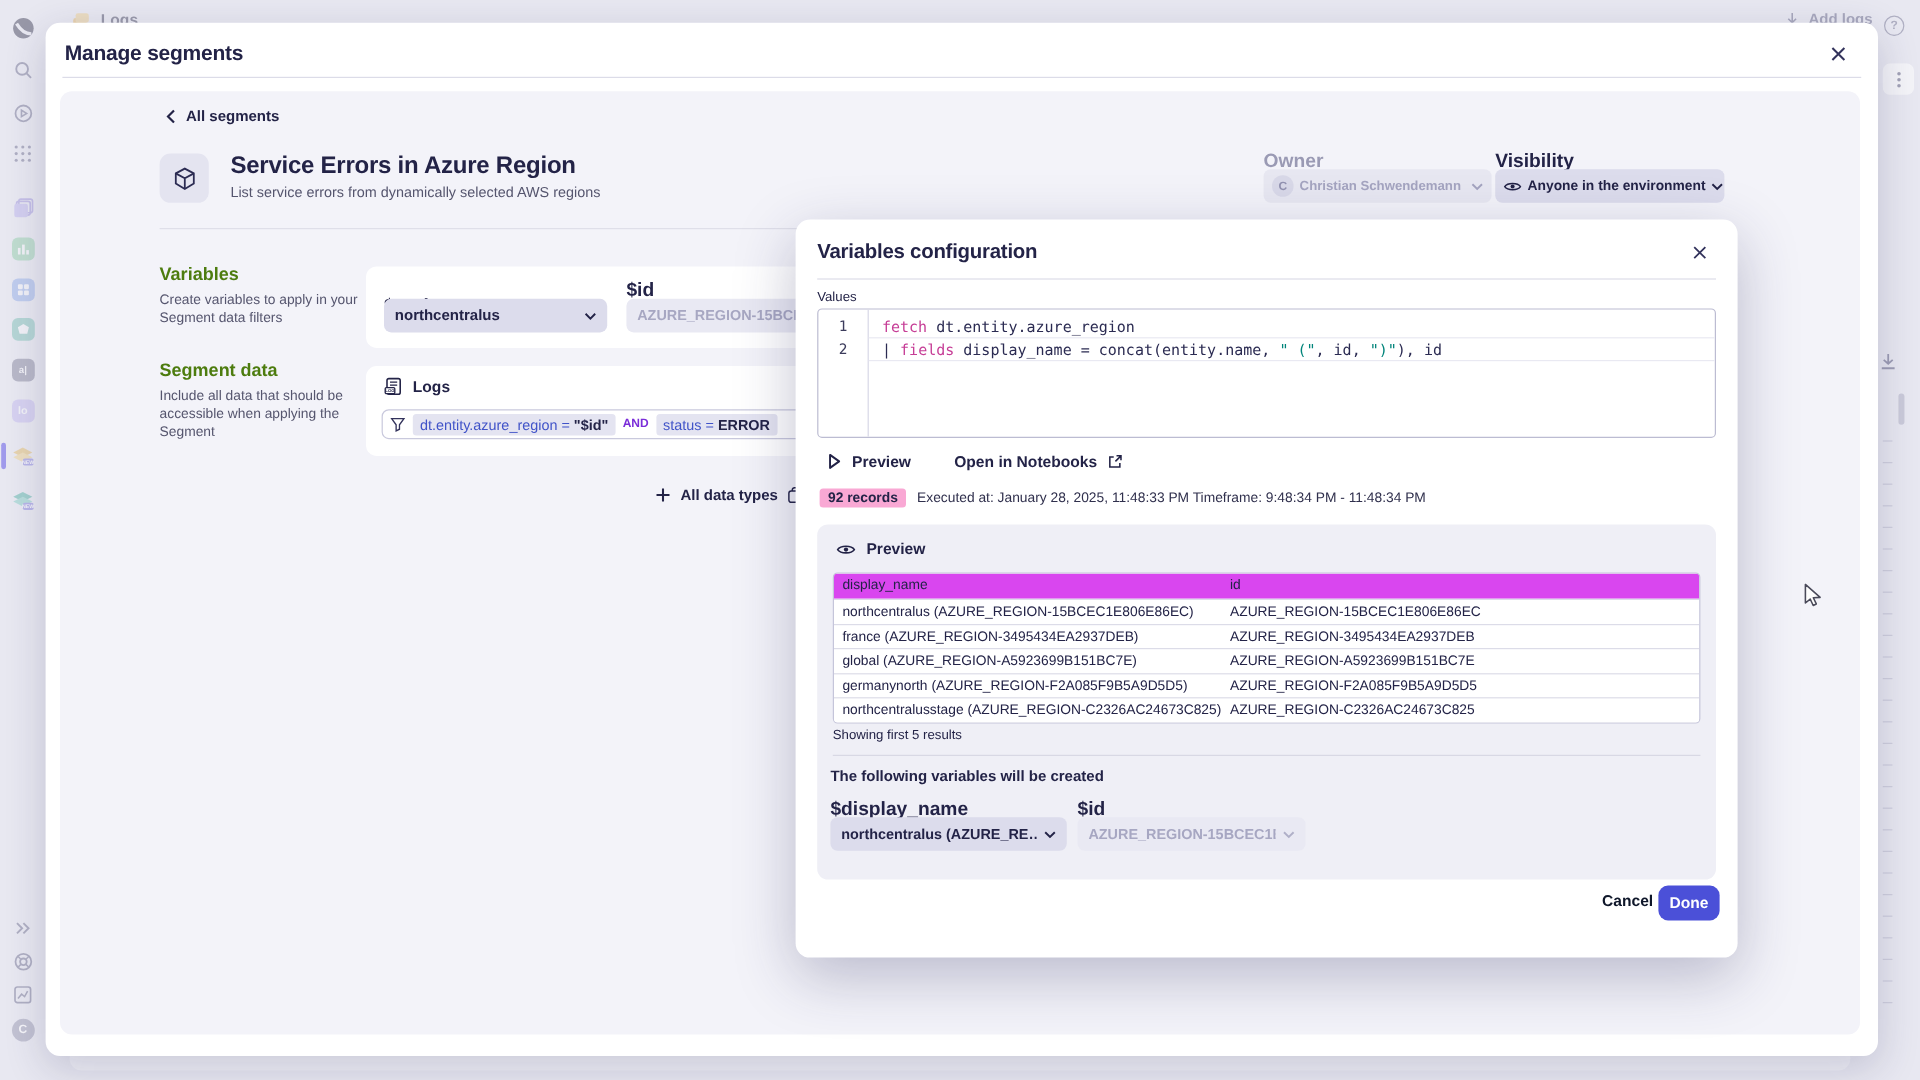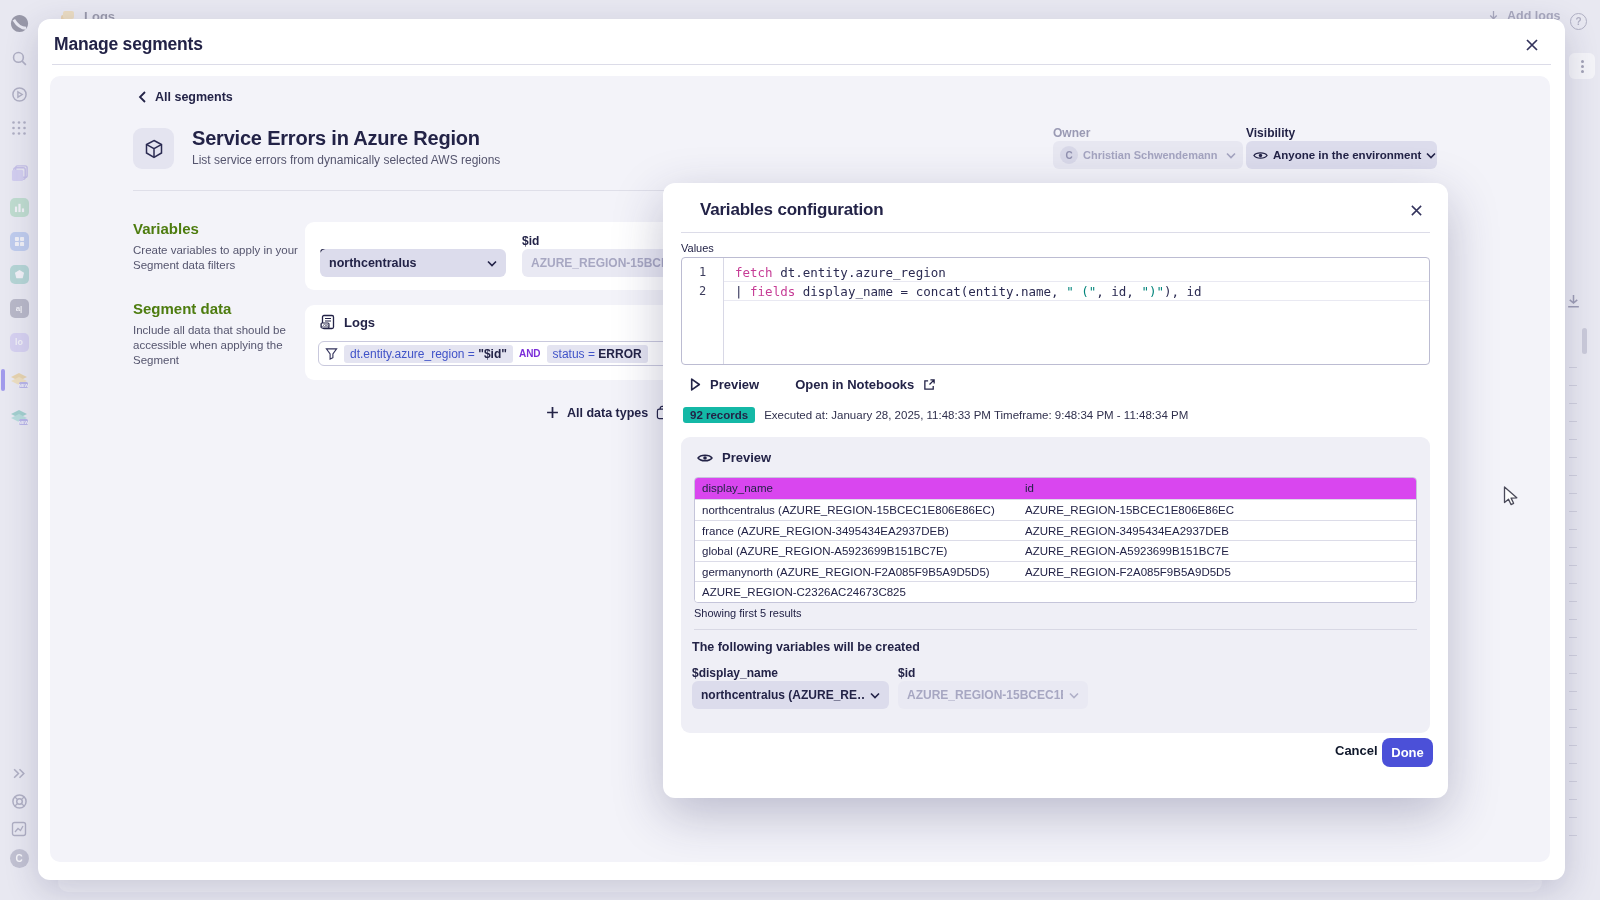--- a/index.html
+++ b/index.html
@@ -22,21 +22,21 @@
   .modal-title { position:absolute; left:16px; top:15px; font-size:17.5px; font-weight:bold; color:#232347; letter-spacing:-.2px; }
   .modal-close, .dlg-close { position:absolute; width:26px; height:26px; display:flex; align-items:center; justify-content:center; cursor:pointer; }
   .modal-divider { position:absolute; left:14px; right:14px; top:45px; height:1px; background:#dcdce8; }
   .inner { position:absolute; left:12px; top:57px; width:1500px; height:786px; background:#f3f3f9; border-radius:10px; }
 
   .backlink { position:absolute; left:88px; top:14px; display:flex; align-items:center; gap:8px; color:#232347; font-weight:bold; font-size:12.5px; cursor:pointer; }
   .seg-icon-tile { position:absolute; left:83px; top:52px; width:41px; height:41px; background:#e4e4f0; border-radius:9px; display:flex; align-items:center; justify-content:center; }
   .seg-title { position:absolute; left:142px; top:51px; font-size:20px; font-weight:bold; color:#232347; letter-spacing:-.2px; }
   .seg-subtitle { position:absolute; left:142px; top:77px; font-size:12px; color:#55556e; }
 
-  .field-label { font-size:12px; font-weight:bold; color:#232347; }
+  .field-label { font-size:16px; font-weight:bold; color:#232347; }
   .field-label.muted { color:#9a9ab4; }
   .owner-label { position:absolute; left:1003px; top:50px; }
   .owner-pill { position:absolute; left:1003px; top:65px; width:190px; height:28px; background:#e7e7f1; border-radius:6px; display:flex; align-items:center; padding:0 7px; gap:5px; }
   .owner-avatar { width:18px; height:18px; border-radius:50%; background:#d8d8e8; color:#9191b0; font-size:10px; font-weight:bold; display:flex; align-items:center; justify-content:center; flex:none; }
   .owner-name { font-size:11px; font-weight:bold; color:#a4a4c0; flex:1; white-space:nowrap; overflow:hidden; }
   .vis-label { position:absolute; left:1196px; top:50px; }
   .vis-pill { position:absolute; left:1196px; top:65px; width:191px; height:28px; background:#dcdcec; border-radius:6px; display:flex; align-items:center; padding:0 7px; gap:5px; cursor:pointer; }
   .vis-text { font-size:11.5px; font-weight:bold; color:#232347; flex:1; white-space:nowrap; }
   .title-divider { position:absolute; left:83px; top:114px; width:1304px; height:1px; background:#dfdfe9; }
 
@@ -56,35 +56,35 @@
   .chip { background:#e4e4f1; border-radius:3px; padding:2px 6px; font-size:12px; white-space:nowrap; }
   .chip .fld { color:#4053c8; }
   .chip .valtok { color:#232347; font-weight:bold; }
   .andop { color:#7b2ed9; font-size:10px; font-weight:bold; }
 
   .adddata { position:absolute; left:496px; top:329px; display:flex; align-items:center; gap:8px; cursor:pointer; }
   .adddata .txt { font-size:12.5px; font-weight:bold; color:#232347; }
 
   
   .dialog { position:absolute; left:663px; top:183px; width:785px; height:615px; background:#fff; border-radius:12px; box-shadow:0 16px 50px rgba(40,40,90,.28); }
-  .dlg-title { position:absolute; left:18px; top:17px; font-size:17px; font-weight:bold; color:#232347; letter-spacing:-.2px;margin-left:19px; }
+  .dlg-title { position:absolute; left:18px; top:17px; font-size:17px; font-weight:bold; color:#232347; letter-spacing:-.2px; }
   .dlg-divider { position:absolute; left:18px; right:18px; top:49px; height:1px; background:#dcdce8; }
   .values-label { position:absolute; left:18px; top:59px; font-size:11px; color:#232347; }
   .editor { position:absolute; left:18px; top:74px; width:749px; height:108px; border:1px solid #bcbcd2; border-radius:4px; background:#fff; display:flex; overflow:hidden; }
   .gutter { width:42px; border-right:1px solid #d8d8e6; padding-top:5px; }
   .gutter div { font-size:12px; color:#3c3c5c; text-align:center; height:19px; line-height:19px; font-family:"DejaVu Sans Mono",monospace; }
   .codearea { flex:1; padding-top:5px; font-family:"DejaVu Sans Mono",monospace; font-size:12.5px; color:#2b2b52; }
   .code-line { height:19px; line-height:19px; padding-left:11px; border-bottom:1px solid #e9e9f2; white-space:pre; }
   .tok-k { color:#c63d96; }
   .tok-s { color:#00847a; }
 
   .runrow { position:absolute; left:27px; top:194px; display:flex; align-items:center; gap:36px; }
   .runbtn { display:flex; align-items:center; gap:9px; font-size:13px; font-weight:bold; color:#232347; cursor:pointer; }
   .recrow { position:absolute; left:20px; top:224px; display:flex; align-items:center; gap:9px; }
-  .badge { background:#14b8a6; border-radius:3px; padding:2px 7px; font-size:11.5px; font-weight:bold; color:#232347; }
+  .badge { background:#f9a8d4; border-radius:3px; padding:2px 7px; font-size:11.5px; font-weight:bold; color:#232347; }
   .exec-txt { font-size:11.5px; color:#30304d; }
 
   .prevcard { position:absolute; left:18px; top:254px; width:749px; height:296px; background:#efeff6; border-radius:9px; }
   .prevhead { position:absolute; left:16px; top:13px; display:flex; align-items:center; gap:9px; font-size:13px; font-weight:bold; color:#232347; }
   .ptable { position:absolute; left:13px; top:40px; width:723px; border:1px solid #c5c5da; border-radius:4px; overflow:hidden; background:#fff; }
   .ptable .thead { display:flex; background:#d946ef; height:21px; }
   .ptable .trow { display:flex; height:20.5px; border-top:1px solid #dcdce8; background:#fff; }
   .ptable .c1 { width:323px; padding-left:7px; font-size:11.5px; color:#232347; line-height:20.5px; white-space:nowrap; }
   .ptable .c2 { flex:1; padding-left:7px; font-size:11.5px; color:#232347; line-height:20.5px; white-space:nowrap; }
   .ptable .thead .c1, .ptable .thead .c2 { line-height:21px; color:#232347; }
@@ -448,20 +448,21 @@
           </div>
         <div class="trow">
             <div class="c1">global (AZURE_REGION-A5923699B151BC7E)</div>
             <div class="c2">AZURE_REGION-A5923699B151BC7E</div>
           </div>
         <div class="trow">
             <div class="c1">germanynorth (AZURE_REGION-F2A085F9B5A9D5D5)</div>
             <div class="c2">AZURE_REGION-F2A085F9B5A9D5D5</div>
           </div>
         <div class="trow">
+            <div class="c1">northcentralusstage (AZURE_REGION-C2326AC24673C825)</div>
             <div class="c2">AZURE_REGION-C2326AC24673C825</div>
           </div>
       </div>
       <div class="prevfoot">Showing first 5 results</div>
       <div class="prevdiv"></div>
       <div class="created-head">The following variables will be created</div>
       <div class="field-label var1-label">$display_name</div>
       <div class="field-label var2-label">$id</div>
       <div class="drop small var1-drop">
         <div class="val">northcentralus (AZURE_RE…</div>

